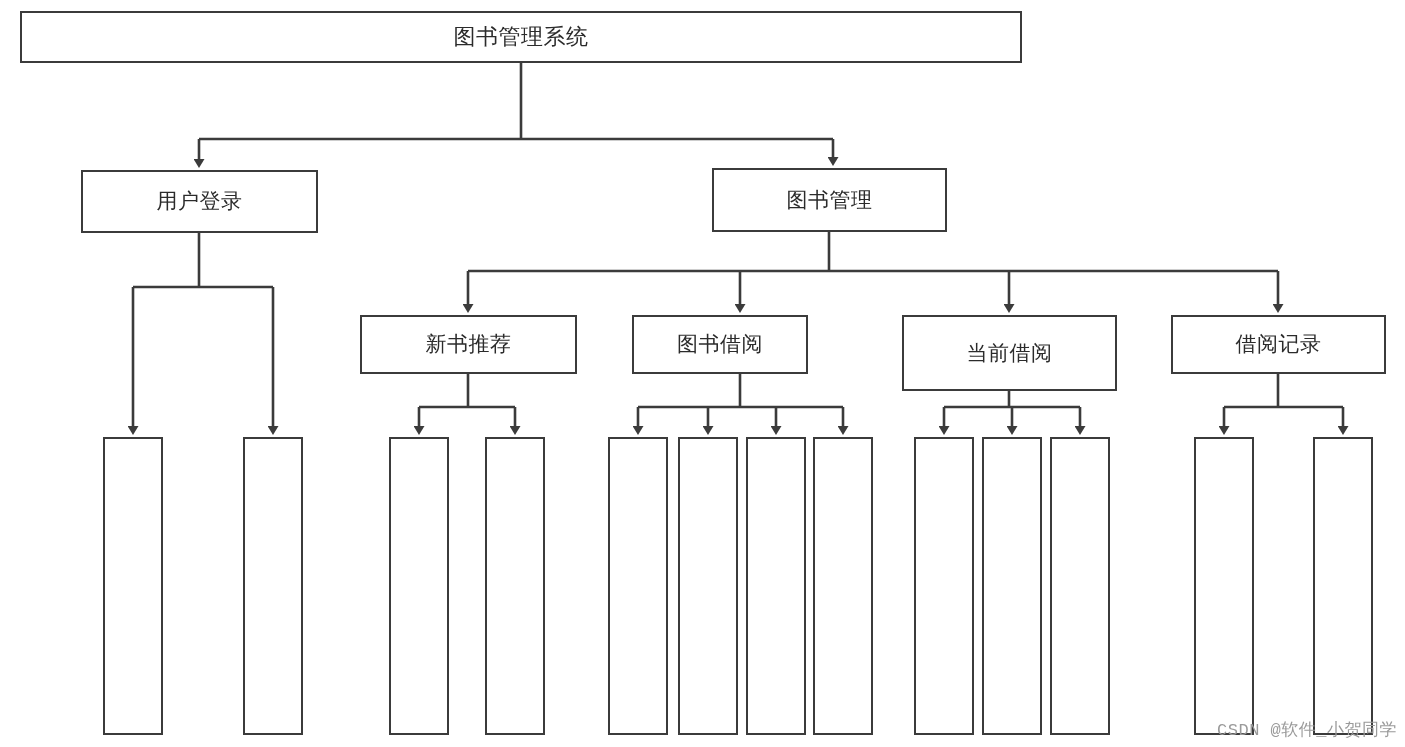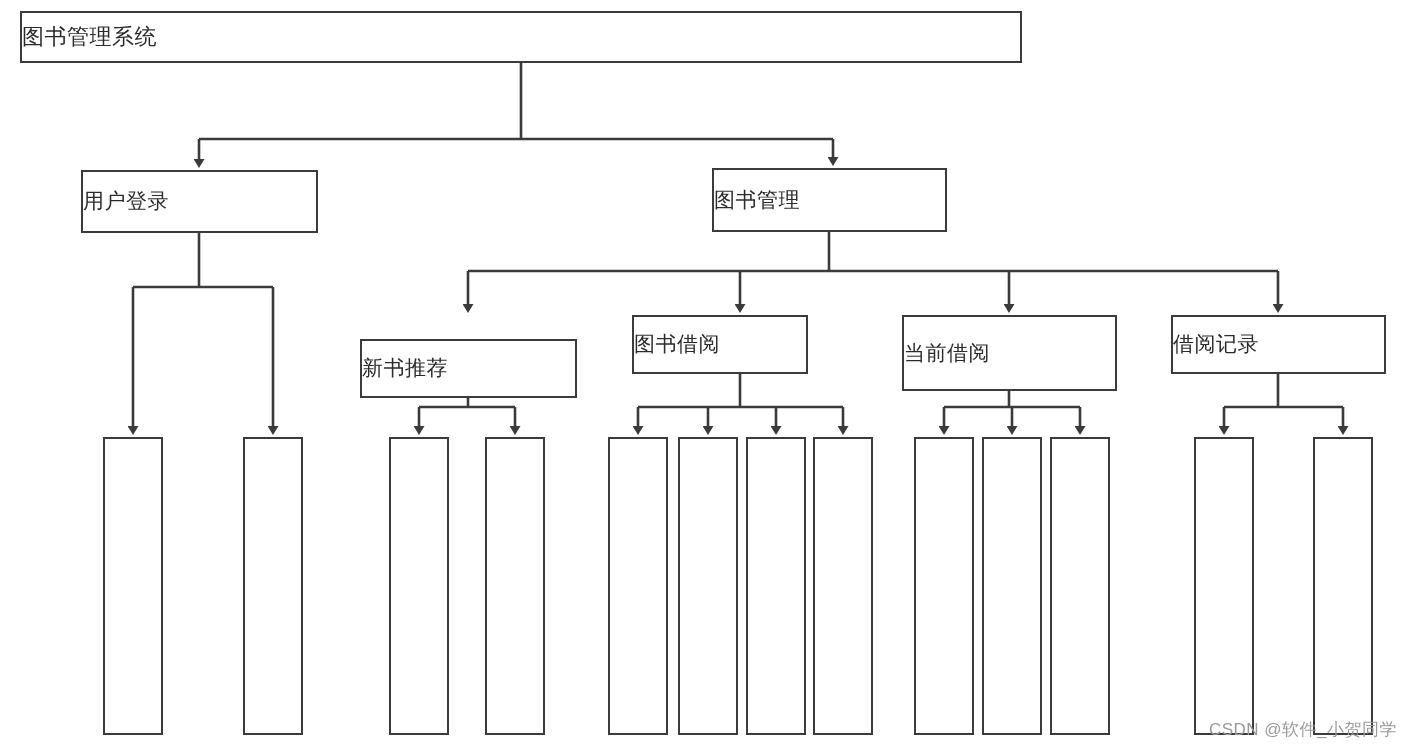--- a/index.html
+++ b/index.html
@@ -24,21 +24,21 @@
     height: 747px;
     pointer-events: none;
   }
   .node {
     position: absolute;
     box-sizing: border-box;
     background: #ffffff;
     border: 2px solid #3b3b3b;
     display: flex;
     align-items: center;
-    justify-content: flex-start;
+    justify-content: center;
     color: #2b2b2b;
   }
   .node .label {
     display: block;
     text-align: center;
     line-height: 1.18;
     letter-spacing: 0.5px;
     white-space: nowrap;
   }
   .node.horiz .label {
@@ -63,21 +63,21 @@
     overflow: hidden;
   }
   #watermark {
     position: absolute;
     right: 8px;
     bottom: 6px;
     font-size: 17px;
     color: #9a9a9a;
     letter-spacing: 0.5px;
     white-space: nowrap;
-    font-family: Liberation Sans, sans-serif;
+    font-family: Liberation Mono, monospace;
   }
 </style>
 </head>
 <body>
 
 <div id="canvas">
 
   <svg id="edge-layer" viewBox="0 0 1405 747" width="1405" height="747" xmlns="http://www.w3.org/2000/svg">
     <defs>
       <marker id="arrow" markerWidth="9" markerHeight="11" refX="1" refY="5.5" orient="auto" markerUnits="userSpaceOnUse">
@@ -132,21 +132,21 @@
     <span class="label">图书管理系统</span>
   </div>
 
   <div class="node horiz" style="left:81px; top:170px; width:237px; height:63px;">
     <span class="label">用户登录</span>
   </div>
   <div class="node horiz" style="left:712px; top:168px; width:235px; height:64px;">
     <span class="label">图书管理</span>
   </div>
 
-  <div class="node horiz" style="left:360px; top:315px; width:217px; height:59px;margin-top:24px;">
+  <div class="node horiz" style="left:360px; top:315px; width:217px; height:59px;">
     <span class="label">新书推荐</span>
   </div>
   <div class="node horiz" style="left:632px; top:315px; width:176px; height:59px;">
     <span class="label">图书借阅</span>
   </div>
   <div class="node horiz" style="left:902px; top:315px; width:215px; height:76px;">
     <span class="label">当前借阅</span>
   </div>
   <div class="node horiz" style="left:1171px; top:315px; width:215px; height:59px;">
     <span class="label">借阅记录</span>

